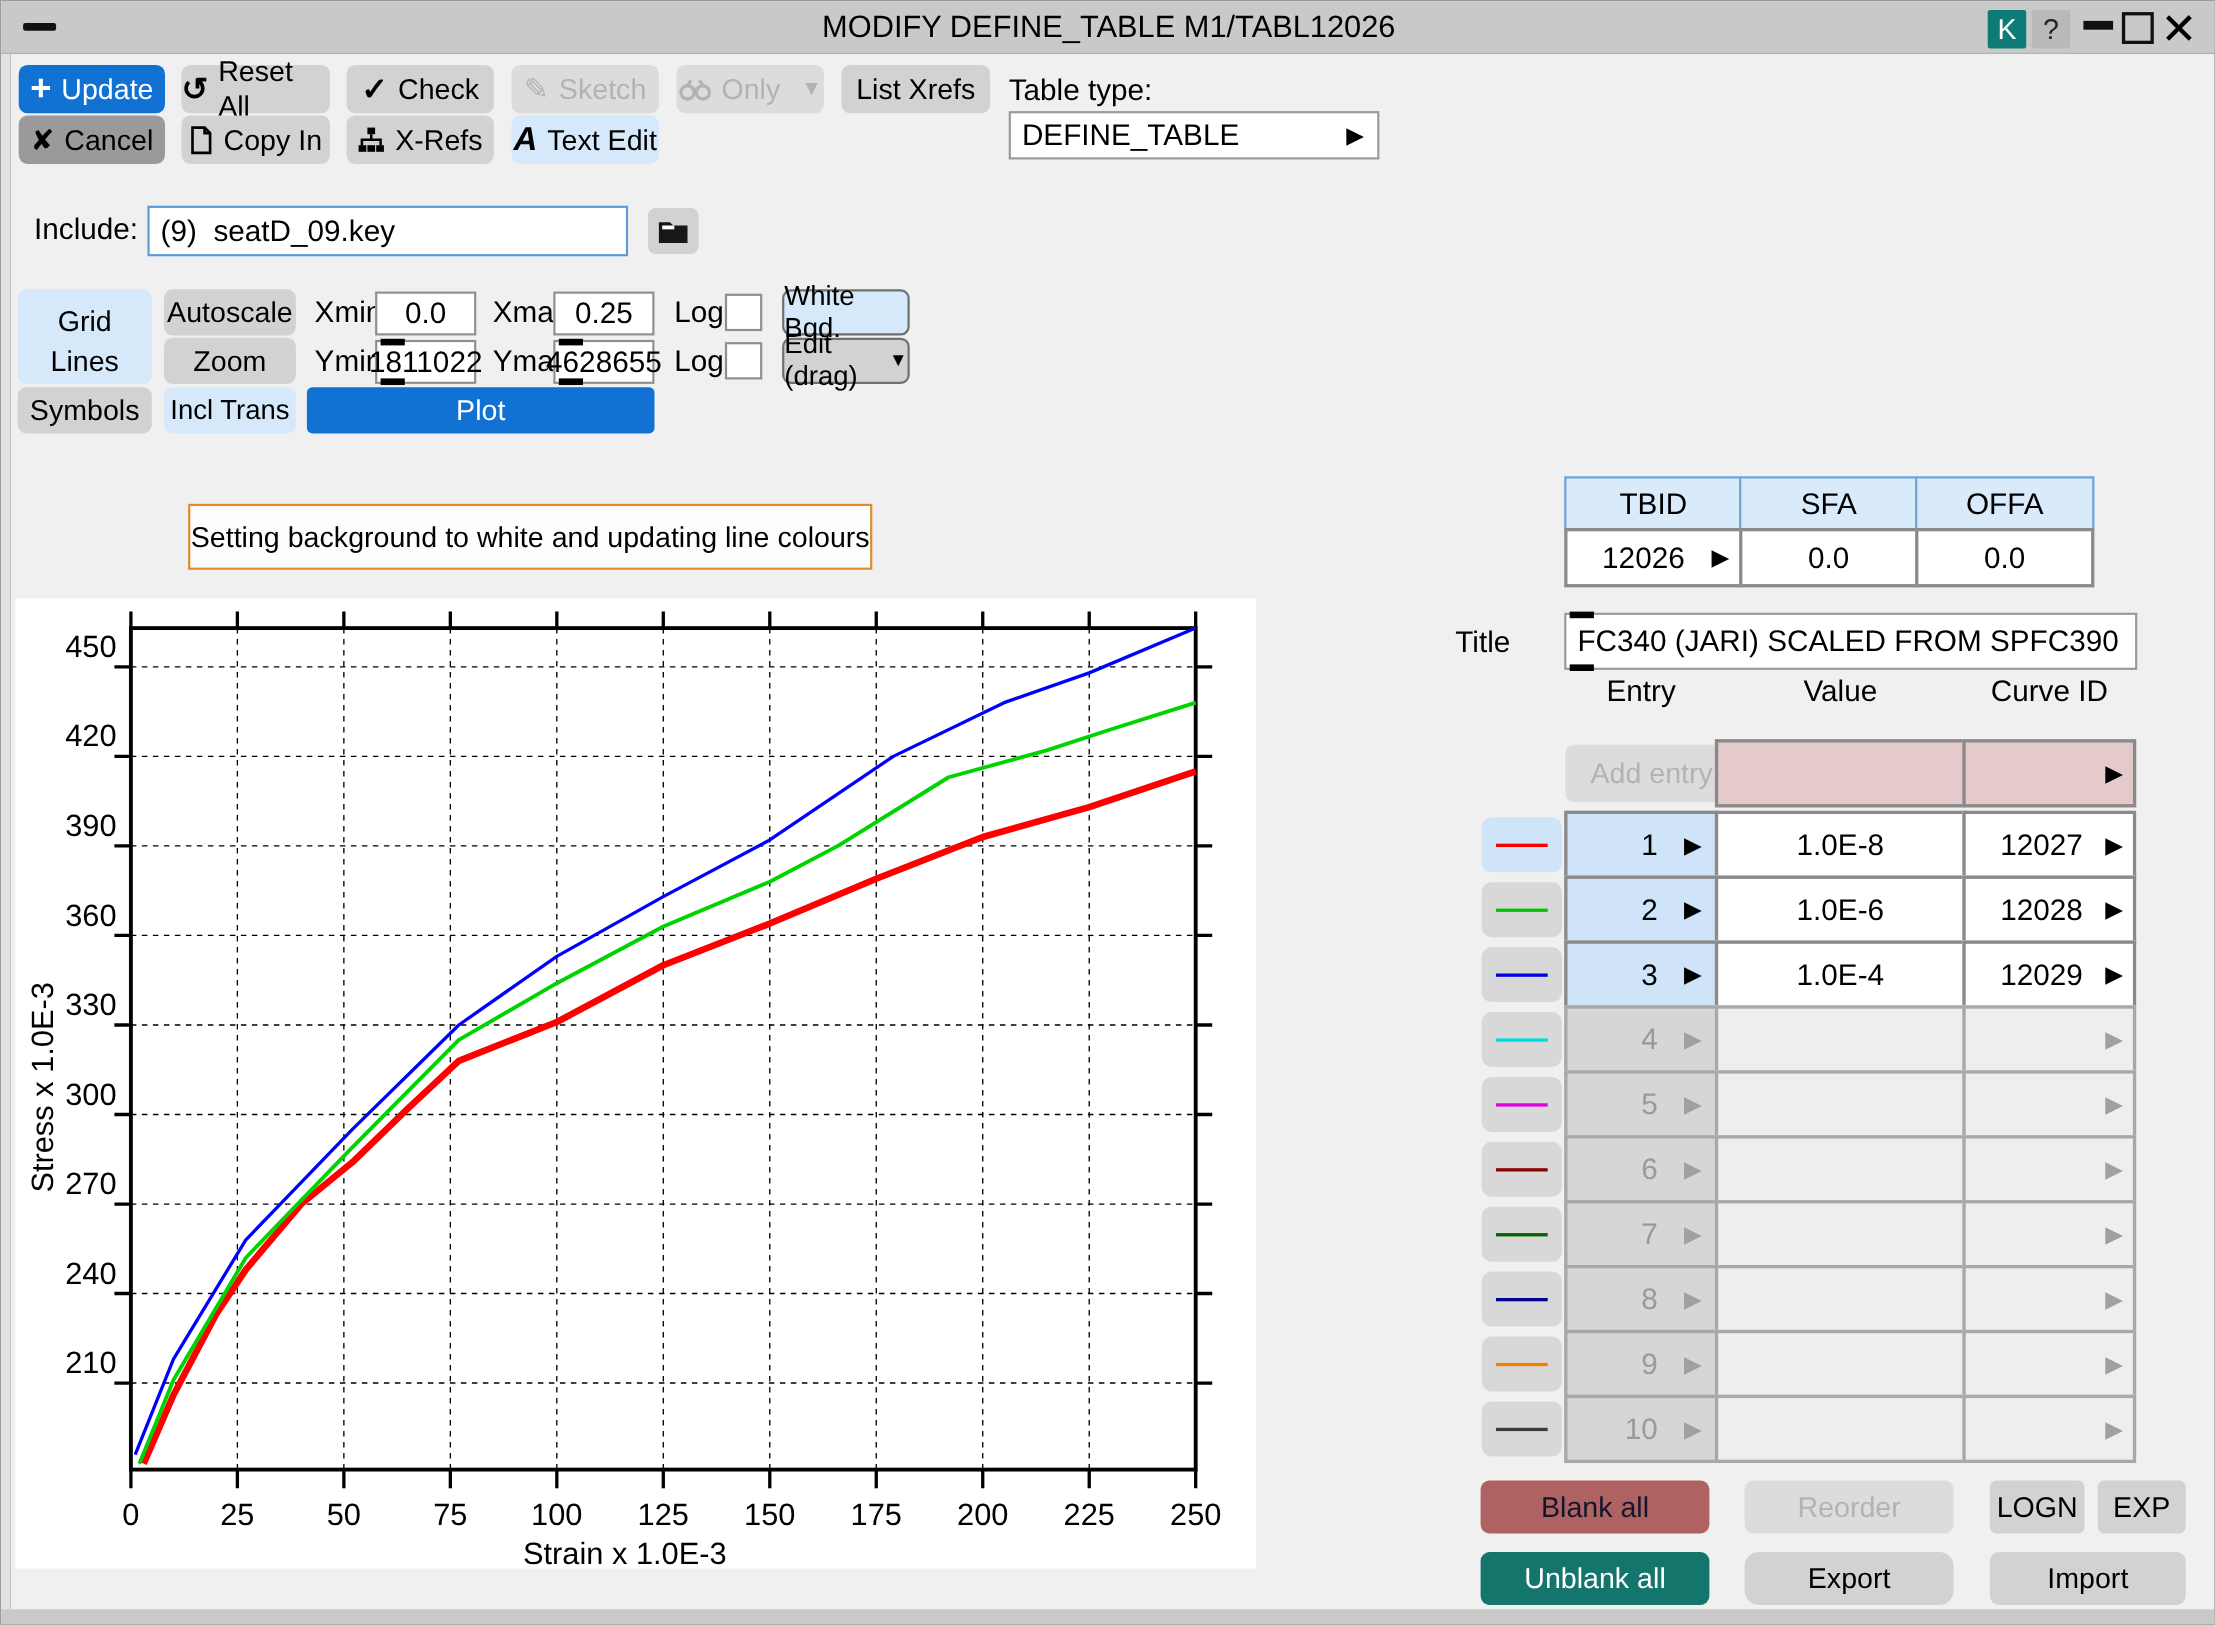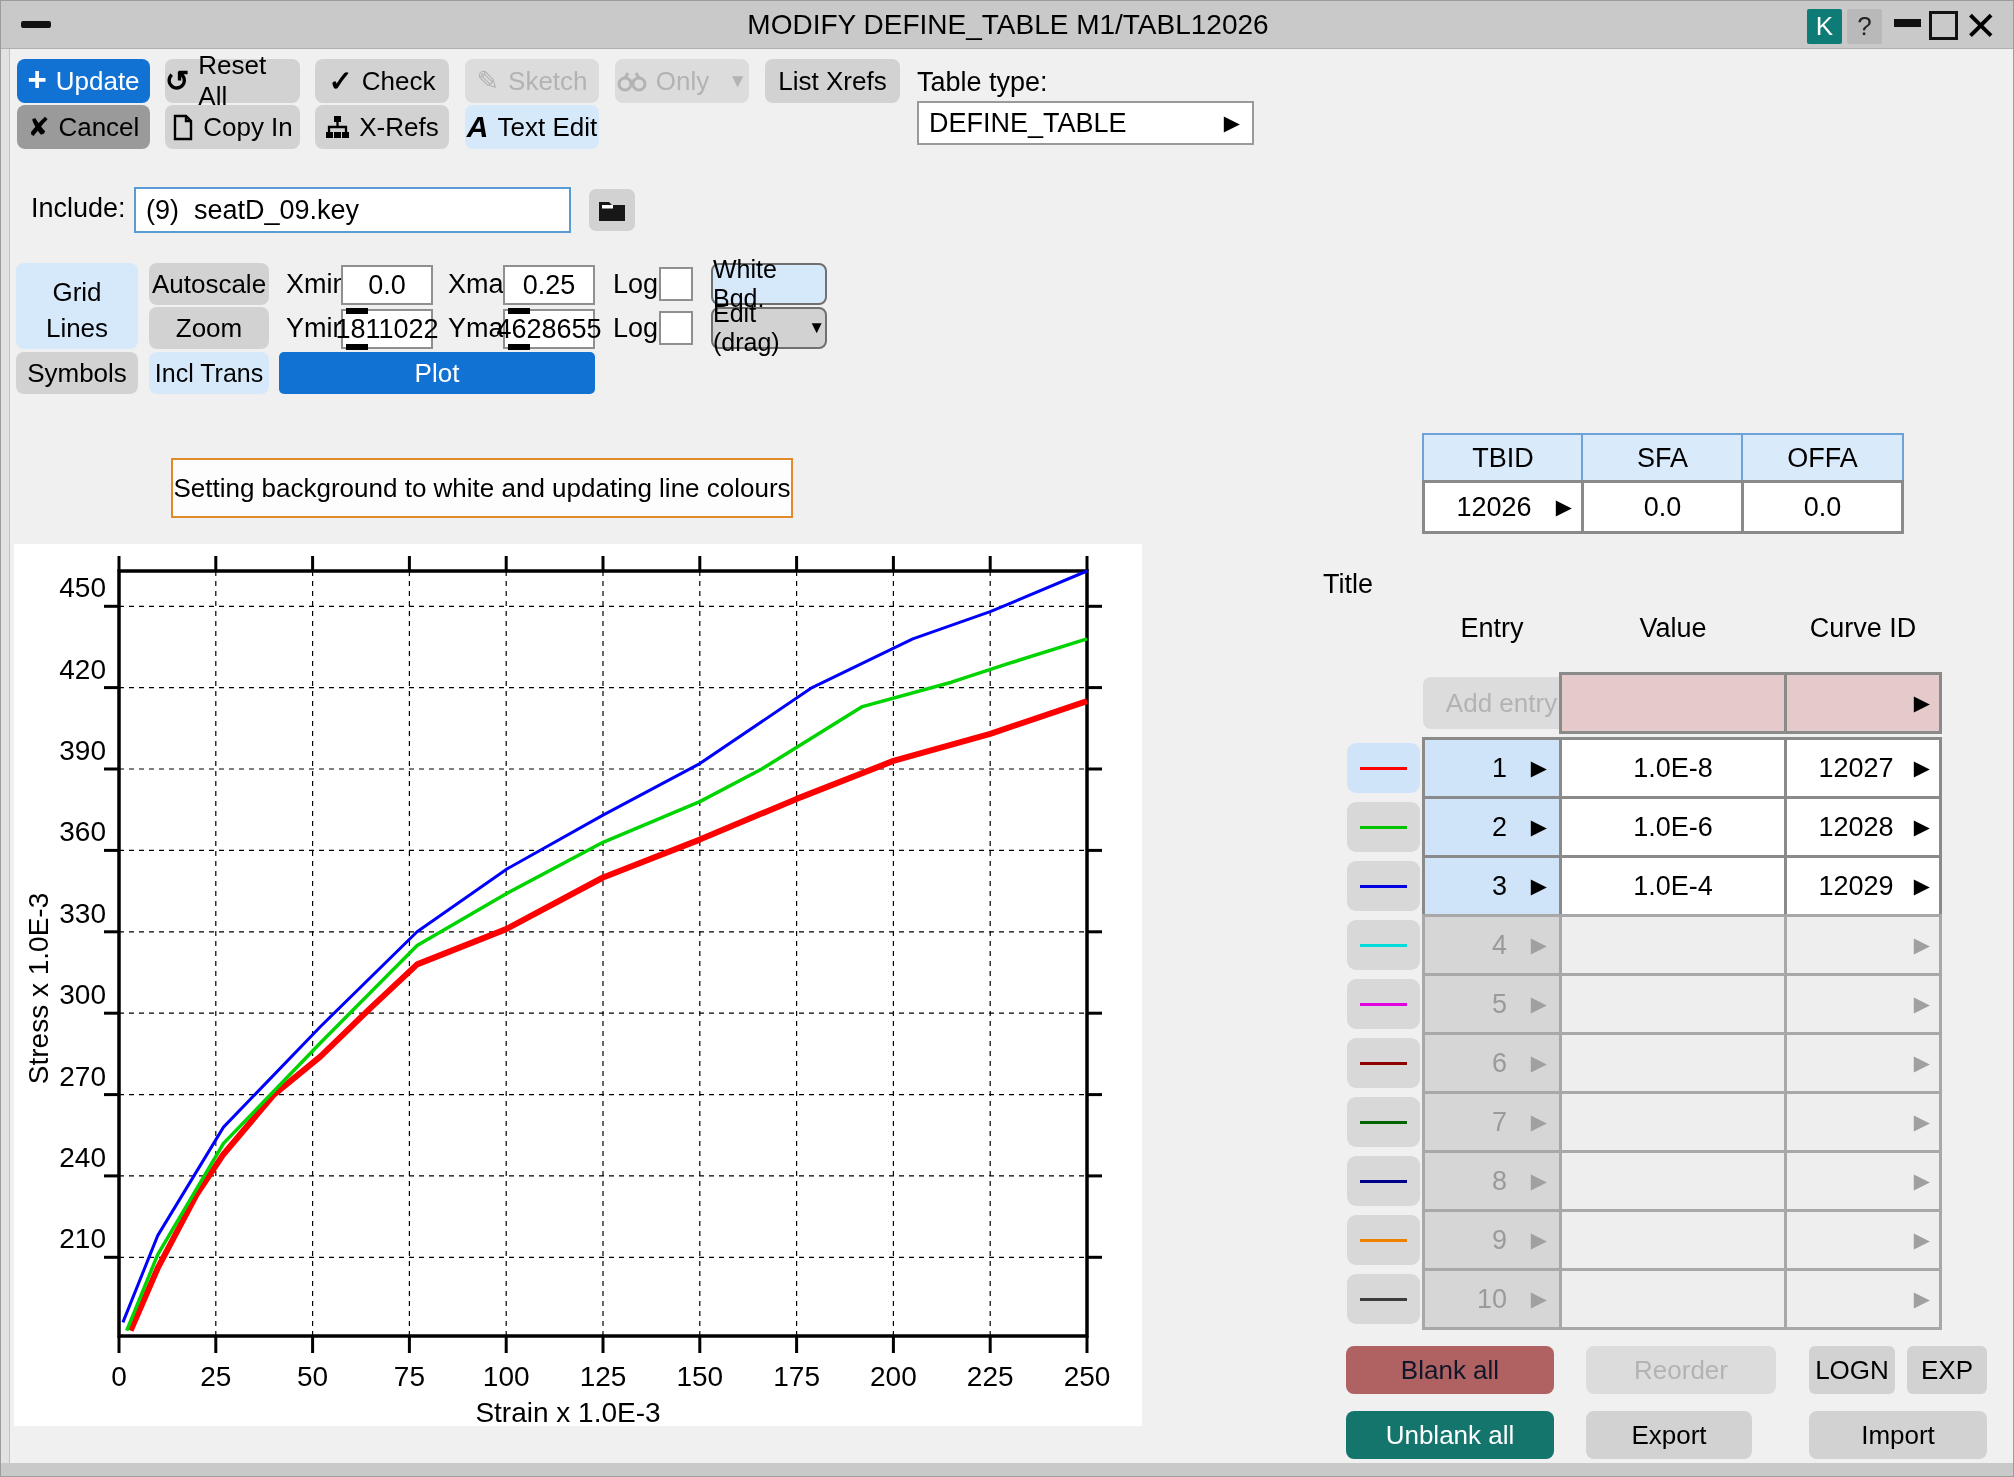--- a/index.html
+++ b/index.html
@@ -308,20 +308,23 @@
     <span class="arrow">▶</span>
   </div>
   <div class="cell" style="left:1580px;top:479px;width:163px;">
       <span>0.0</span>
     </div>
   <div class="cell" style="left:1740px;top:479px;width:163px;">
       <span>0.0</span>
     </div>
 
   <div class="lab" style="left:1322px;top:568px;">Title</div>
+  <div class="field left ofl" style="left:1421px;top:556px;width:521px;height:52px;border-color:#9a9a9a;">
+    <span>FC340 (JARI) SCALED FROM SPFC390</span>
+  </div>
 
   <div class="colhdr" style="left:1421px;width:140px;">
       <span>Entry</span>
     </div>
   <div class="colhdr" style="left:1558px;width:228px;">
       <span>Value</span>
     </div>
   <div class="colhdr" style="left:1783px;width:158px;">
       <span>Curve ID</span>
     </div>
@@ -499,21 +502,21 @@
 
   <div class="btn" style="left:1345px;top:1345px;width:208px;height:48px;background:#b06161;color:#0f172a;">
     <span>Blank all</span>
   </div>
   <div class="btn" style="left:1345px;top:1410px;width:208px;height:48px;background:#14756d;color:#fff;">
     <span>Unblank all</span>
   </div>
   <div class="btn disabled" style="left:1585px;top:1345px;width:190px;height:48px;">
     <span>Reorder</span>
   </div>
-  <div class="btn" style="left:1585px;top:1410px;width:166px;height:48px;">
+  <div class="btn" style="left:1585px;top:1410px;width:190px;height:48px;border-radius:13px;">
     <span>Export</span>
   </div>
   <div class="btn" style="left:1808px;top:1345px;width:86px;height:48px;border-radius:6px;">
     <span>LOGN</span>
   </div>
   <div class="btn" style="left:1906px;top:1345px;width:80px;height:48px;border-radius:6px;">
     <span>EXP</span>
   </div>
   <div class="btn" style="left:1808px;top:1410px;width:178px;height:48px;">
     <span>Import</span>

